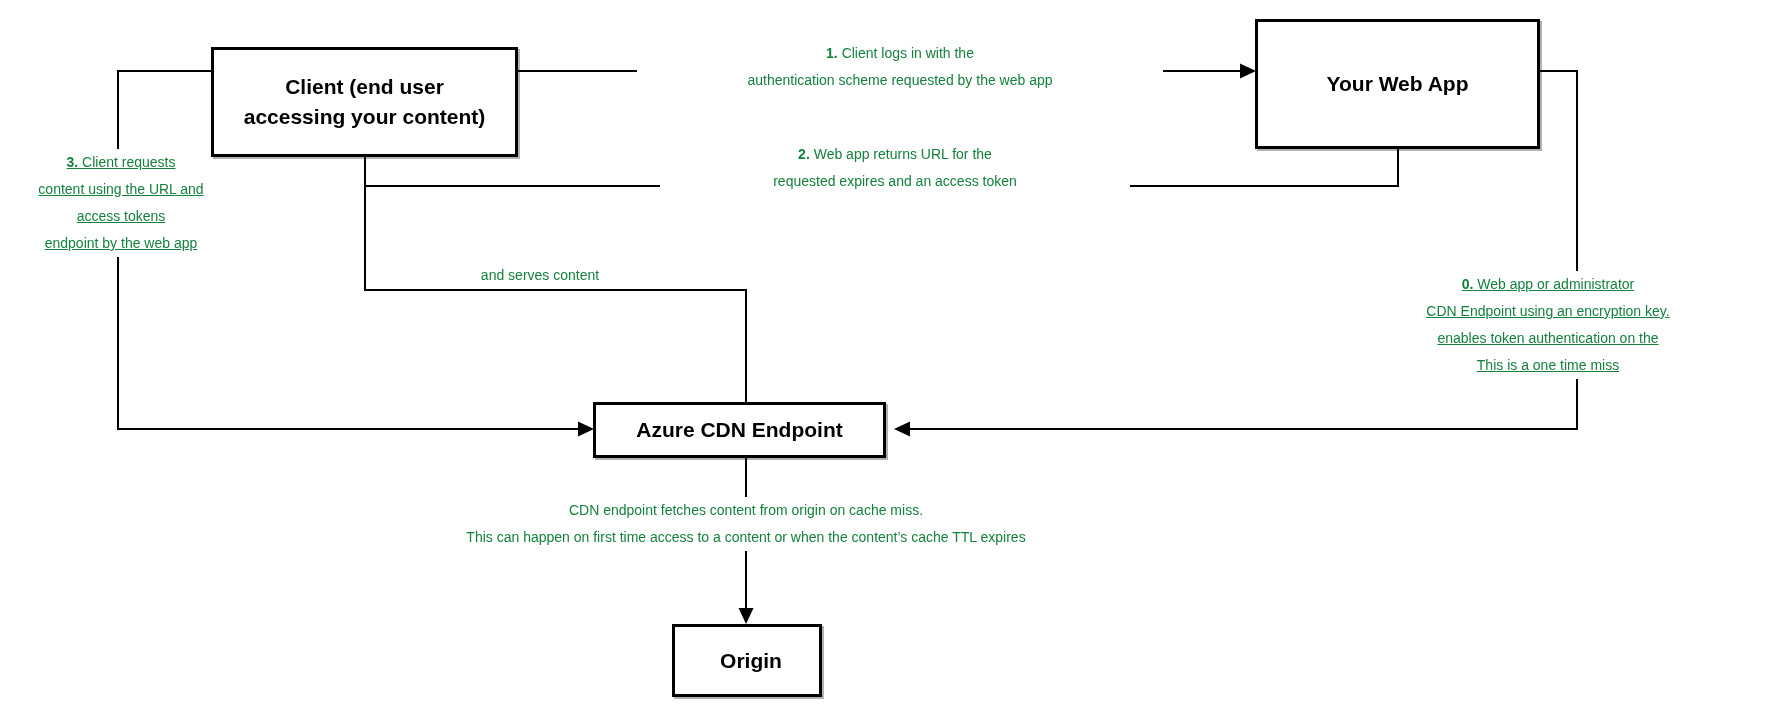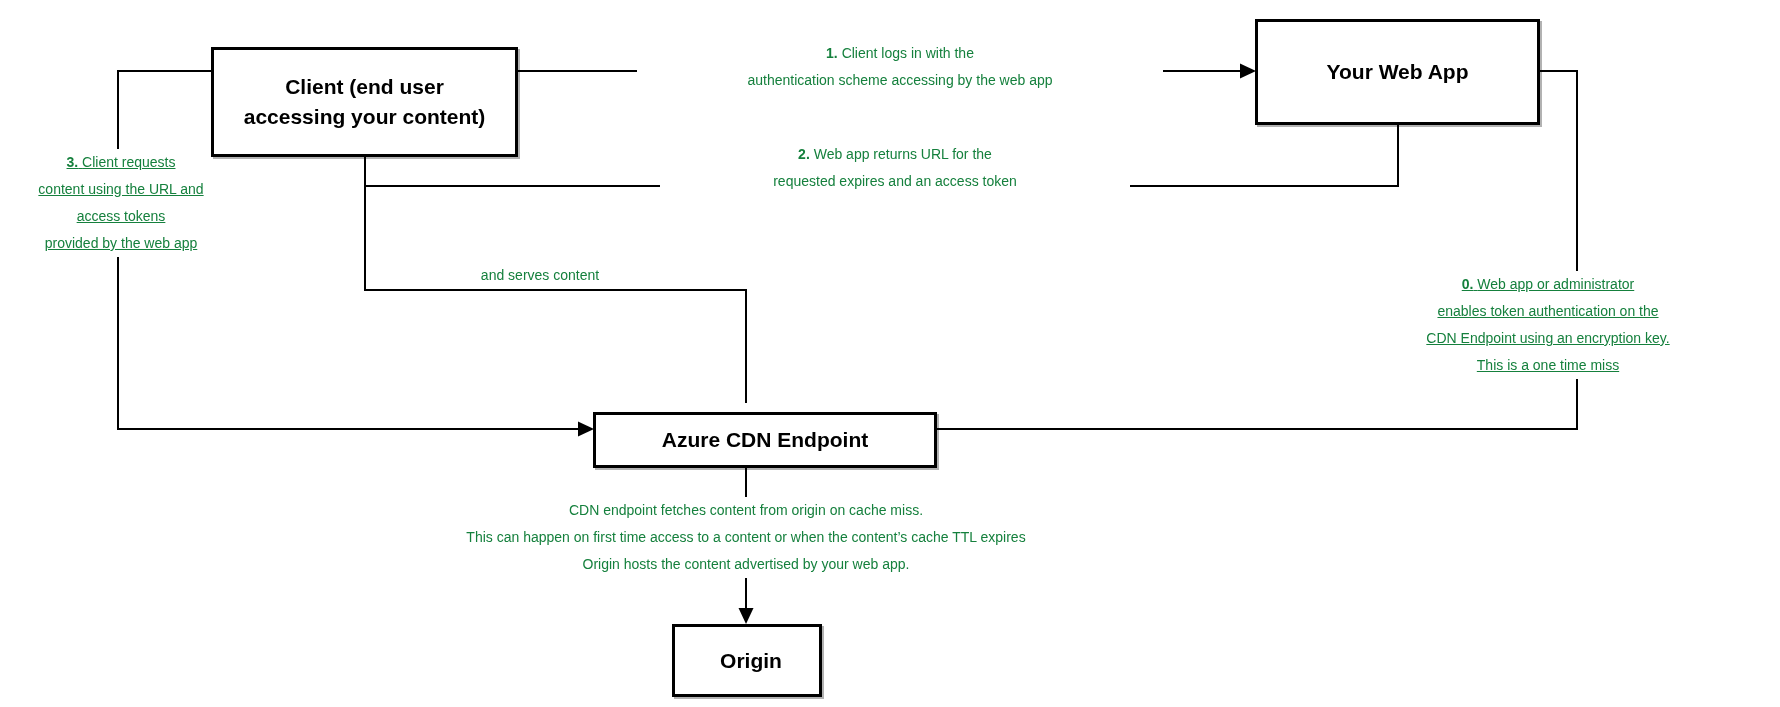--- a/index.html
+++ b/index.html
@@ -34,22 +34,22 @@
     justify-content: center;
     text-align: center;
     font-weight: bold;
     font-size: 21px;
     line-height: 30px;
     color: #000000;
     z-index: 3;
   }
   .node-client   { left: 211px;  top: 15px;  width: 307px; height: 110px; margin-top: 32px; }
   .node-client .node-text { max-width: 255px; }
-  .node-webapp   { left: 1255px; top: 19px;  width: 285px; height: 106px; }
-  .node-cdn      { left: 593px;  top: 412px; width: 344px; height: 56px; text-align: center;  }
+  .node-webapp   { left: 1255px; top: 19px;  width: 285px; height: 130px; }
+  .node-cdn      { left: 593px;  top: 402px; width: 293px; height: 56px; text-align: center;  }
   .node-origin   { left: 672px;  top: 624px; width: 150px; height: 73px; padding-left: 8px;  }
   .label {
     position: absolute;
     background: #ffffff;
     text-align: center;
     font-size: 14px;
     line-height: 27px;
     color: #15803d;
     z-index: 2;
   }
@@ -99,45 +99,44 @@
   </div>
   <div class="node node-cdn">
     <span class="node-text">Azure CDN Endpoint</span>
   </div>
   <div class="node node-origin">
     <span class="node-text">Origin</span>
   </div>
 
   <div class="label label-step1">
     <div class="ln"><b>1.</b> <span>Client logs in with the</span></div>
-    <div class="ln">authentication scheme accessing by the web app</div>
+    <div class="ln">authentication scheme requested by the web app</div>
   </div>
 
   <div class="label label-step2">
     <div class="ln"><b>2.</b> <span>Web app returns URL for the</span></div>
     <div class="ln">requested expires and an access token</div>
   </div>
 
   <div class="label label-step3">
     <div class="ln"><b>3.</b> <span>Client requests</span></div>
     <div class="ln">content using the URL and</div>
     <div class="ln">access tokens</div>
-    <div class="ln">provided by the web app</div>
+    <div class="ln">endpoint by the web app</div>
   </div>
 
   <div class="label label-step4">
     <div class="ln">and serves content</div>
   </div>
 
   <div class="label label-step0">
     <div class="ln"><b>0.</b> <span>Web app or administrator</span></div>
+    <div class="ln">CDN Endpoint using an encryption key.</div>
     <div class="ln">enables token authentication on the</div>
-    <div class="ln">CDN Endpoint using an encryption key.</div>
     <div class="ln">This is a one time miss</div>
   </div>
 
   <div class="label label-note">
     <div class="ln">CDN endpoint fetches content from origin on cache miss.</div>
     <div class="ln">This can happen on first time access to a content or when the content’s cache TTL expires</div>
-    <div class="ln">Origin hosts the content advertised by your web app.</div>
   </div>
 
 </div>
 
 </body></html>

